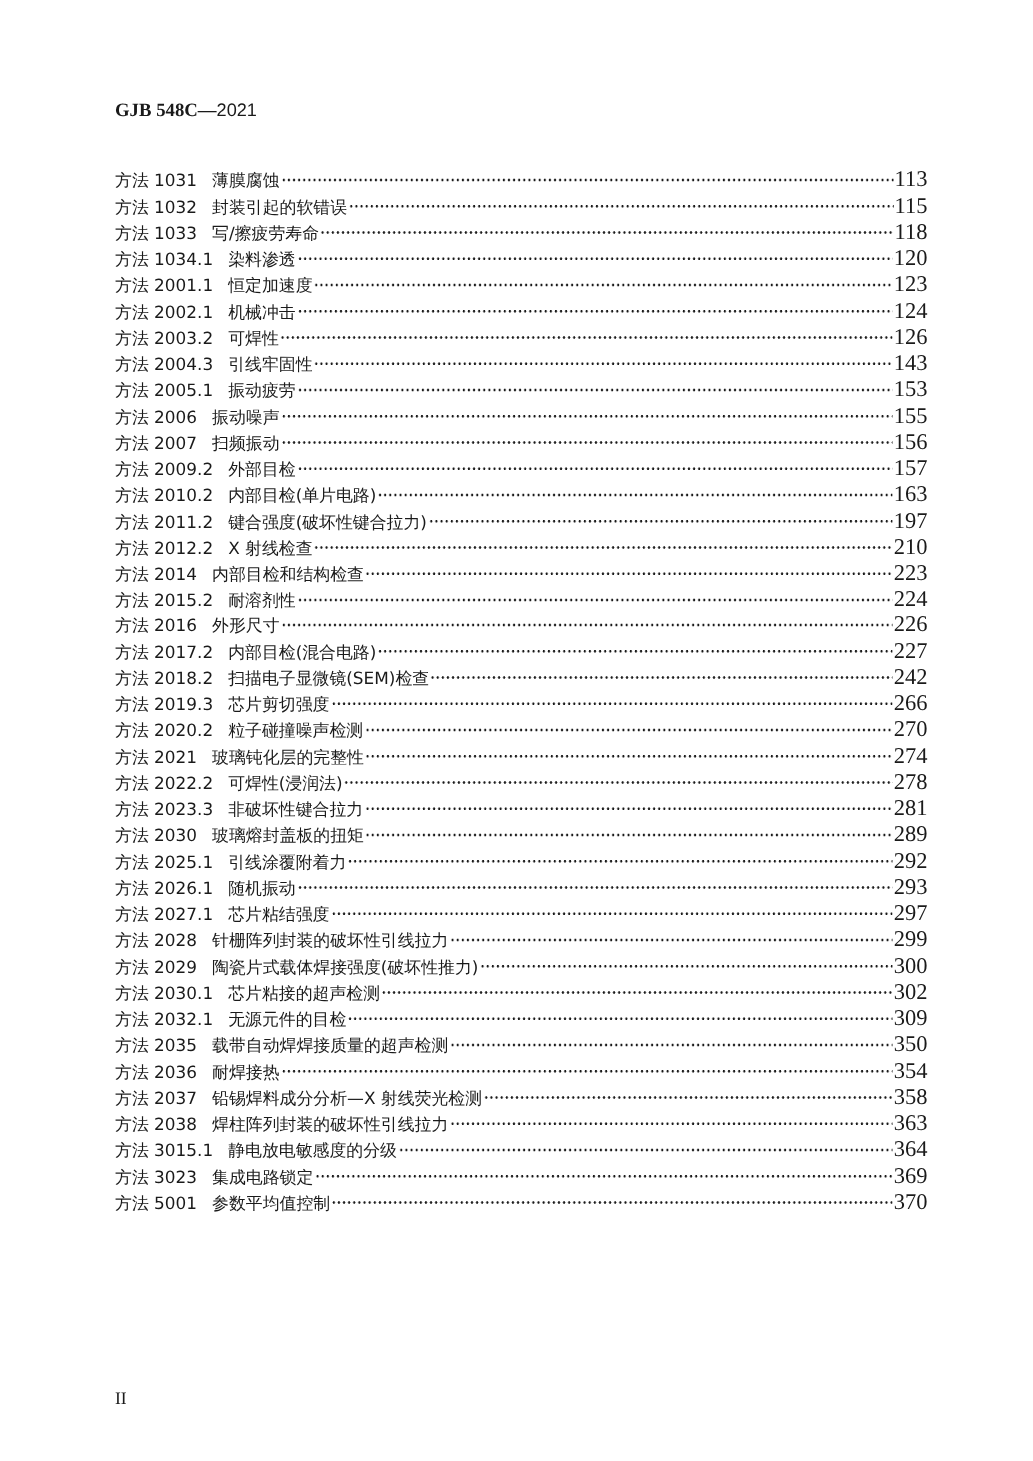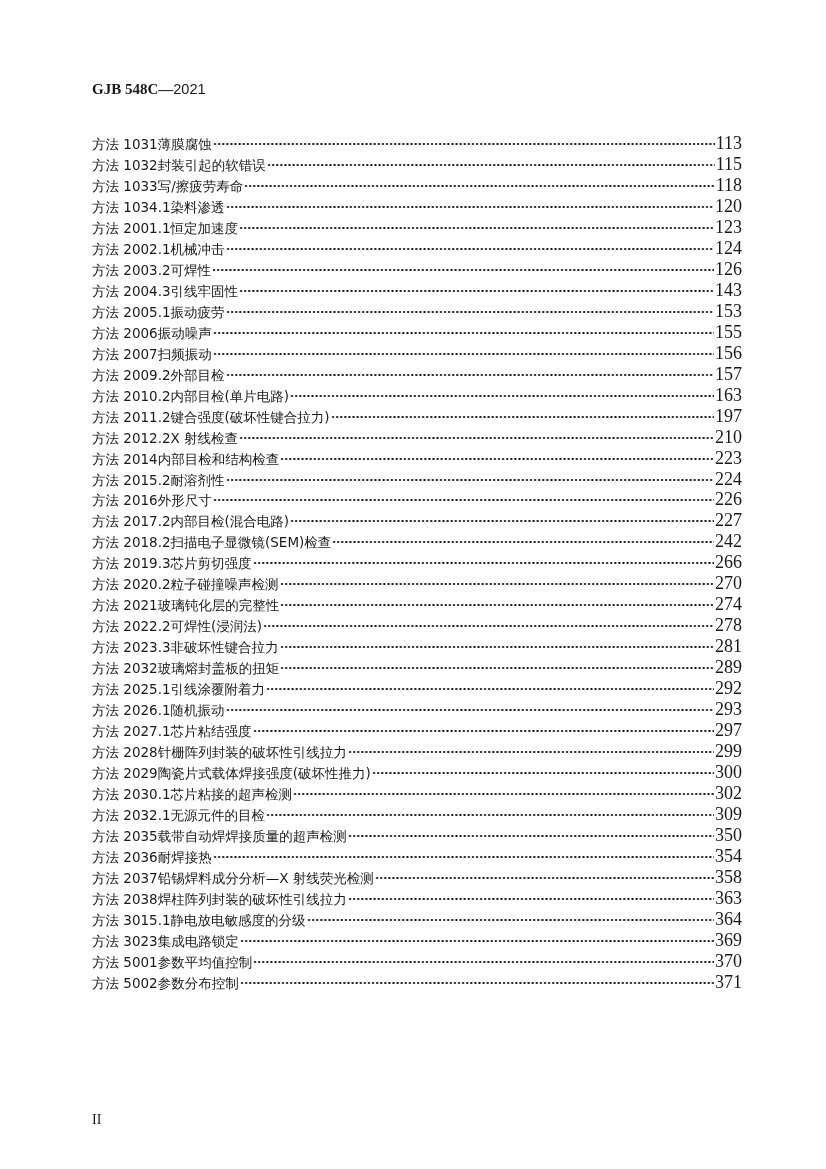--- a/index.html
+++ b/index.html
@@ -45,20 +45,21 @@
     }
     .toc-method {
       flex: 0 0 auto;
       font-family: "DejaVu Sans", "Liberation Serif", serif;
       font-size: 13.5px;
     }
     .toc-title {
       flex: 0 0 auto;
       font-family: "DejaVu Sans", "Liberation Serif", serif;
       font-size: 13.5px;
+      margin-left: 12px;
     }
     .toc-leader {
       flex: 1 1 auto;
       overflow: hidden;
       margin: 0 1px;
       position: relative;
       top: -4px;
       height: 2px;
       background-image: radial-gradient(circle, #1a1a1a 0.9px, transparent 1.1px);
       background-size: 4.1px 2px;
@@ -232,21 +233,21 @@
       <span class="toc-leader"></span>
       <span class="toc-page">278</span>
     </div>
     <div class="toc-row">
       <span class="toc-method">方法 2023.3</span>
       <span class="toc-title">非破坏性键合拉力</span>
       <span class="toc-leader"></span>
       <span class="toc-page">281</span>
     </div>
     <div class="toc-row">
-      <span class="toc-method">方法 2032</span>
+      <span class="toc-method">方法 2030</span>
       <span class="toc-title">玻璃熔封盖板的扭矩</span>
       <span class="toc-leader"></span>
       <span class="toc-page">289</span>
     </div>
     <div class="toc-row">
       <span class="toc-method">方法 2025.1</span>
       <span class="toc-title">引线涂覆附着力</span>
       <span class="toc-leader"></span>
       <span class="toc-page">292</span>
     </div>
@@ -320,22 +321,16 @@
       <span class="toc-method">方法 3023</span>
       <span class="toc-title">集成电路锁定</span>
       <span class="toc-leader"></span>
       <span class="toc-page">369</span>
     </div>
     <div class="toc-row">
       <span class="toc-method">方法 5001</span>
       <span class="toc-title">参数平均值控制</span>
       <span class="toc-leader"></span>
       <span class="toc-page">370</span>
-    </div>
-    <div class="toc-row">
-      <span class="toc-method">方法 5002</span>
-      <span class="toc-title">参数分布控制</span>
-      <span class="toc-leader"></span>
-      <span class="toc-page">371</span>
     </div>
   </div>
 
 <div class="page-footer">II</div>
 
 </body></html>

